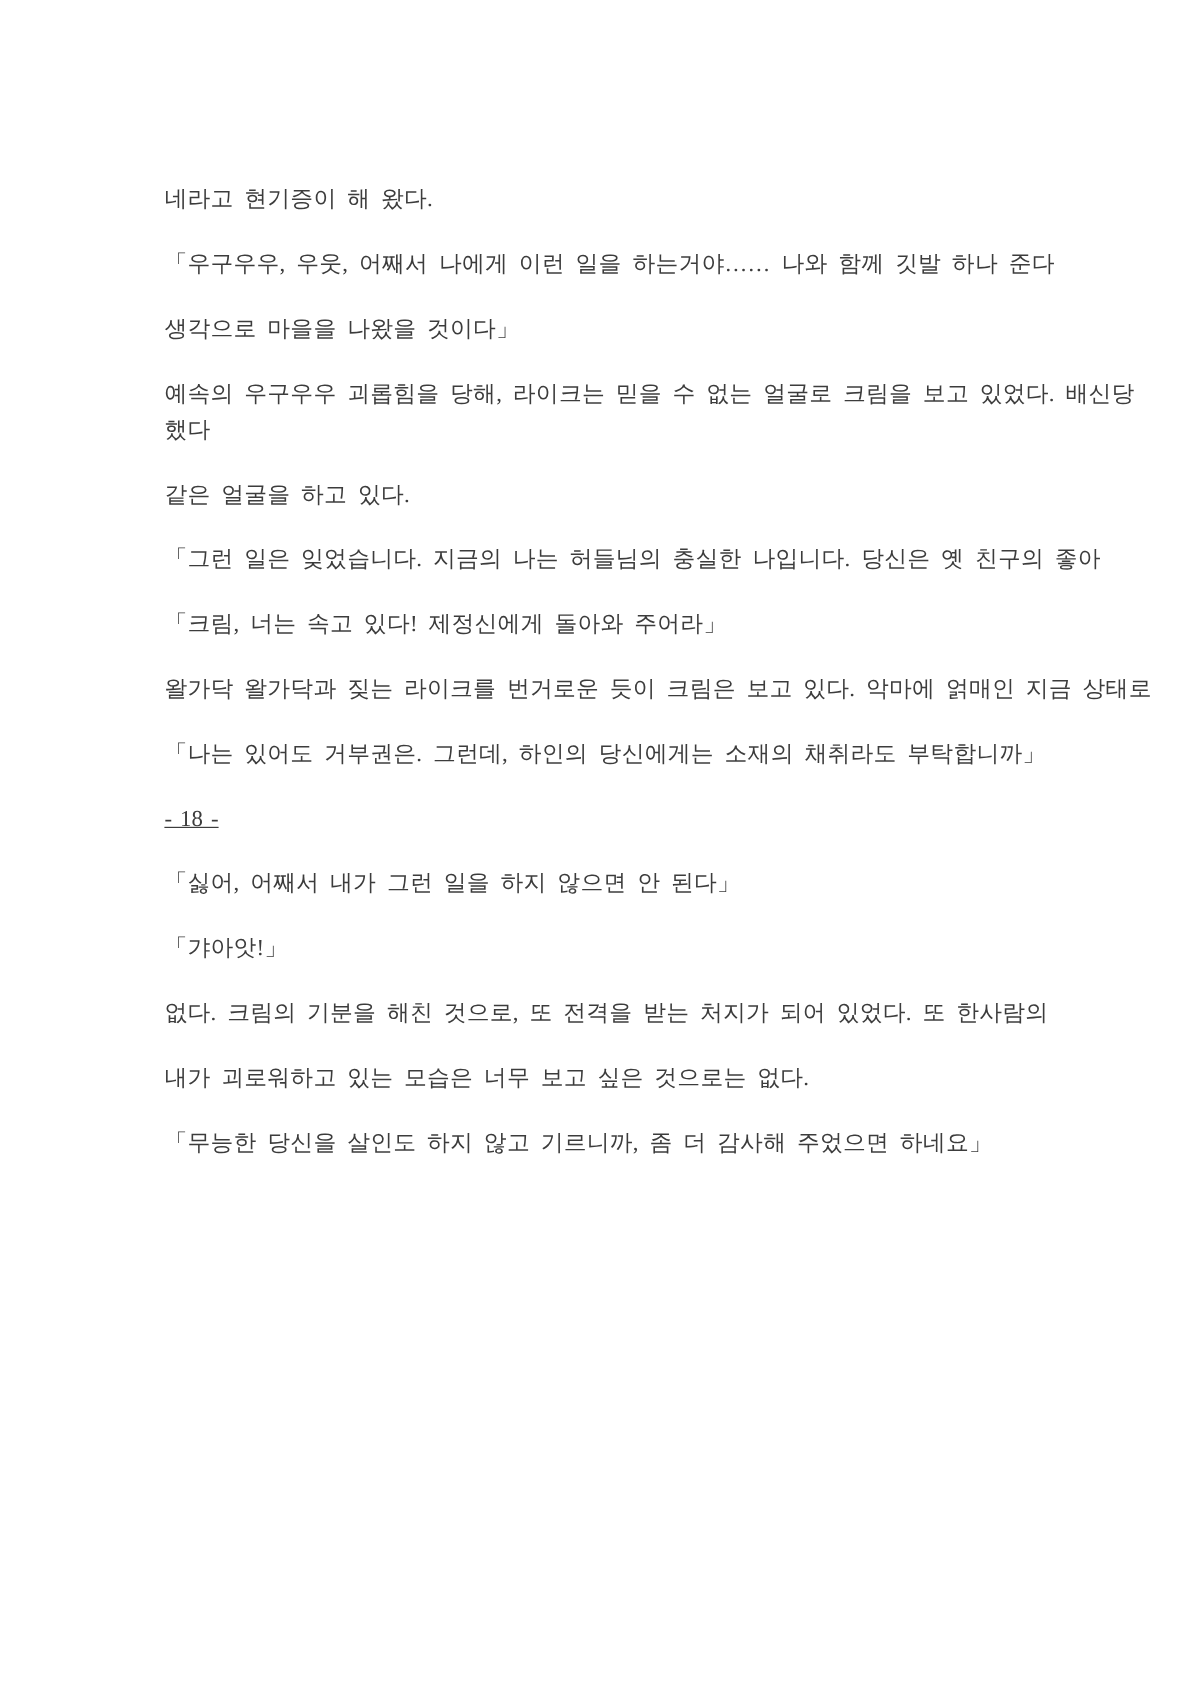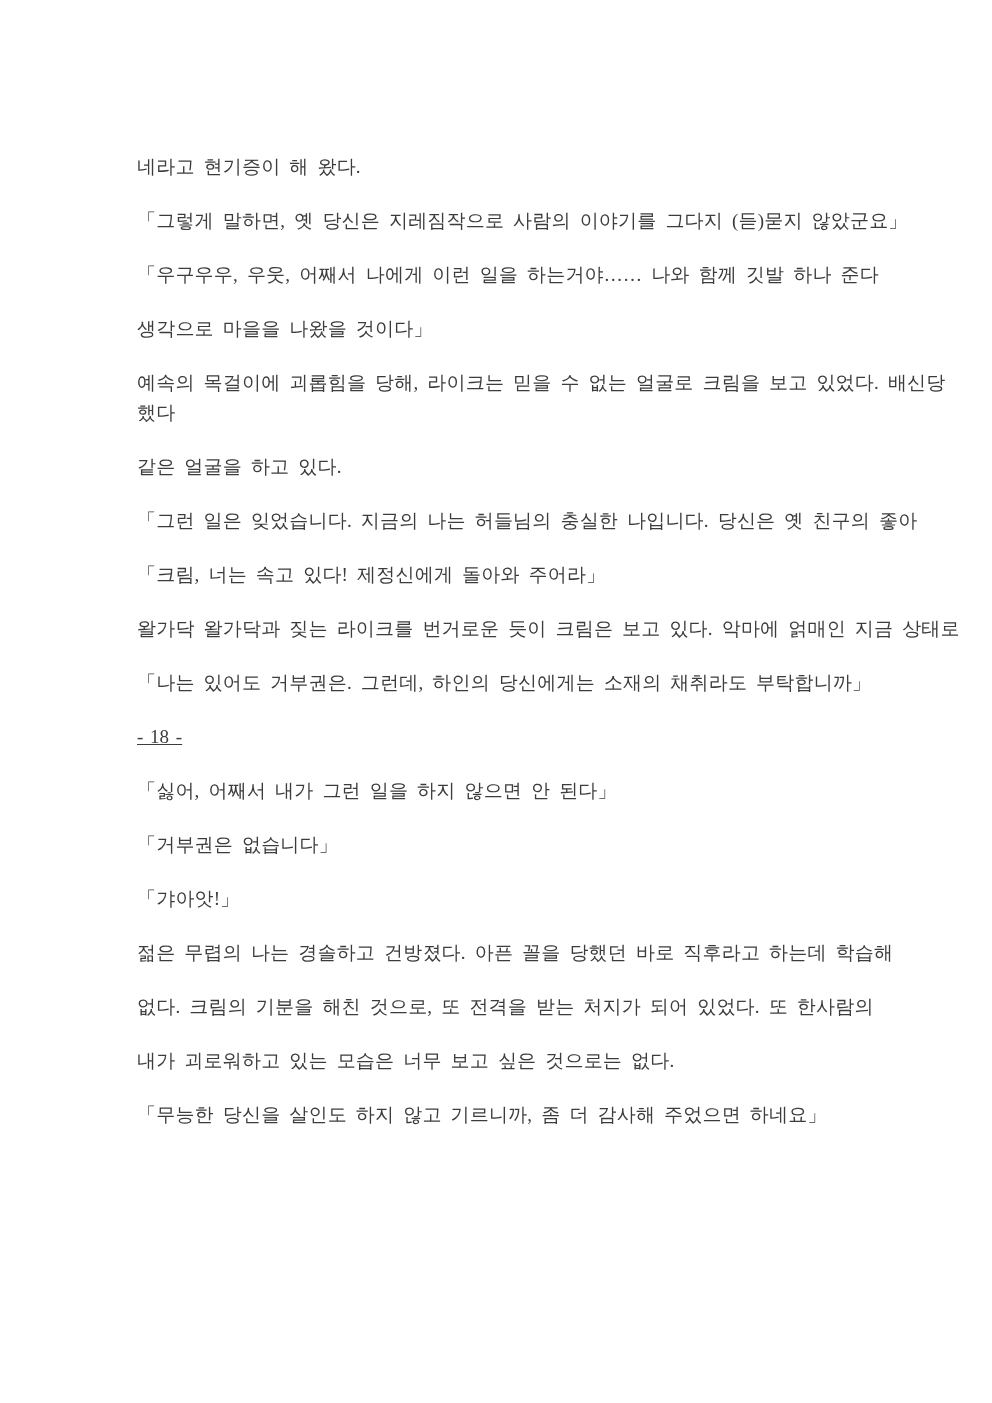--- a/index.html
+++ b/index.html
@@ -40,34 +40,31 @@
 </style>
 </head>
 <body>
 
 <div class="page">
 
   <div class="para">
     <div class="line">네라고 현기증이 해 왔다.</div>
   </div>
 
-  <div class="para">
-    <div class="line">「그렇게 말하면, 옛 당신은 지레짐작으로 사람의 이야기를 그다지 (듣)묻지 않았군요」</div>
-  </div>
 
   <div class="para">
     <div class="line">「우구우우, 우웃, 어째서 나에게 이런 일을 하는거야…… 나와 함께 깃발 하나 준다</div>
   </div>
 
   <div class="para">
     <div class="line">생각으로 마을을 나왔을 것이다」</div>
   </div>
 
   <div class="para">
-    <div class="line">예속의 목걸이에 괴롭힘을 당해, 라이크는 믿을 수 없는 얼굴로 크림을 보고 있었다. 배신당</div>
+    <div class="line">예속의 우구우우 괴롭힘을 당해, 라이크는 믿을 수 없는 얼굴로 크림을 보고 있었다. 배신당</div>
     <div class="line">했다</div>
   </div>
 
   <div class="para">
     <div class="line">같은 얼굴을 하고 있다.</div>
   </div>
 
   <div class="para">
     <div class="line">「그런 일은 잊었습니다. 지금의 나는 허들님의 충실한 나입니다. 당신은 옛 친구의 좋아</div>
   </div>
@@ -87,31 +84,25 @@
   </div>
 
   <div class="para">
     <div class="page-number-line">- 18 -</div>
   </div>
 
   <div class="para">
     <div class="line">「싫어, 어째서 내가 그런 일을 하지 않으면 안 된다」</div>
   </div>
 
-  <div class="para">
-    <div class="line">「거부권은 없습니다」</div>
-  </div>
 
   <div class="para">
     <div class="line">「갸아앗!」</div>
   </div>
 
-  <div class="para">
-    <div class="line">젊은 무렵의 나는 경솔하고 건방졌다. 아픈 꼴을 당했던 바로 직후라고 하는데 학습해</div>
-  </div>
 
   <div class="para">
     <div class="line">없다. 크림의 기분을 해친 것으로, 또 전격을 받는 처지가 되어 있었다. 또 한사람의</div>
   </div>
 
   <div class="para">
     <div class="line">내가 괴로워하고 있는 모습은 너무 보고 싶은 것으로는 없다.</div>
   </div>
 
   <div class="para">

